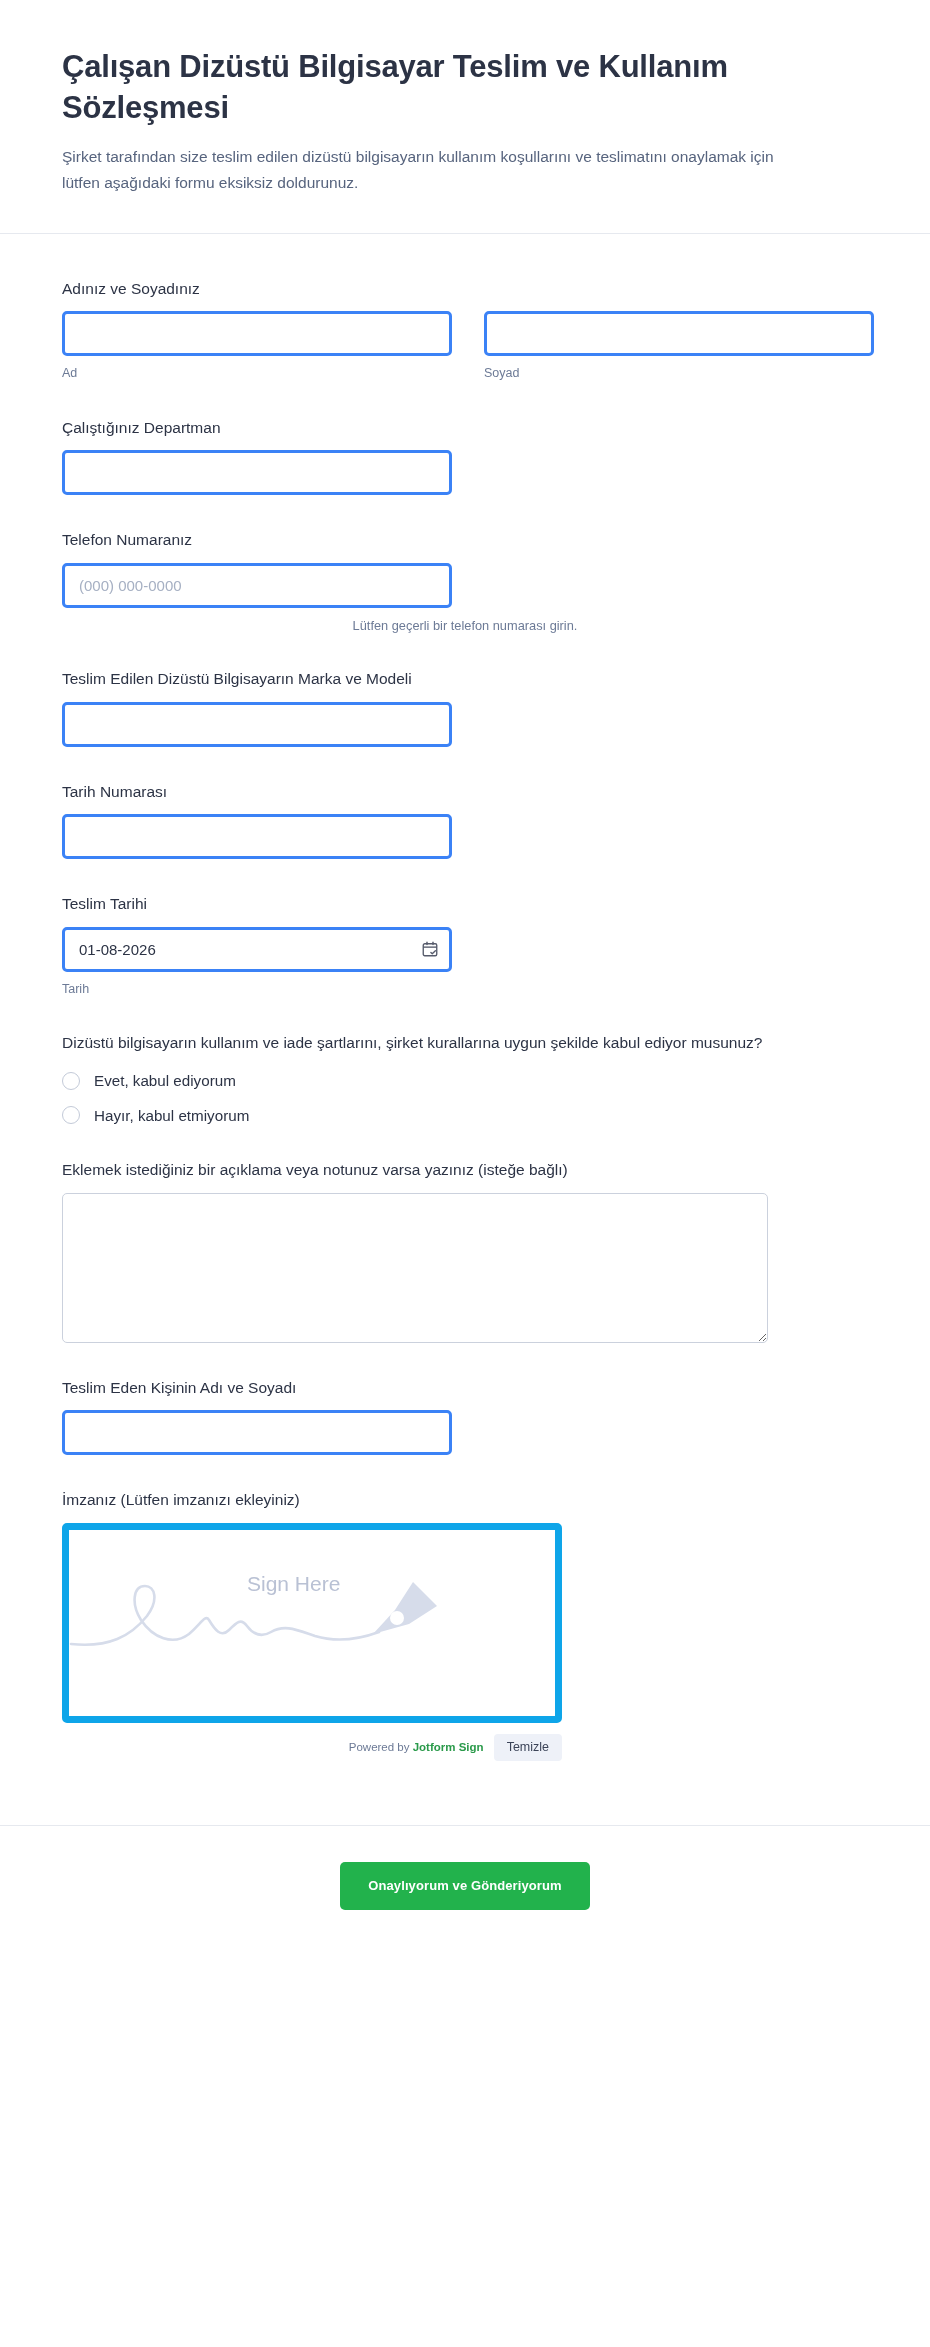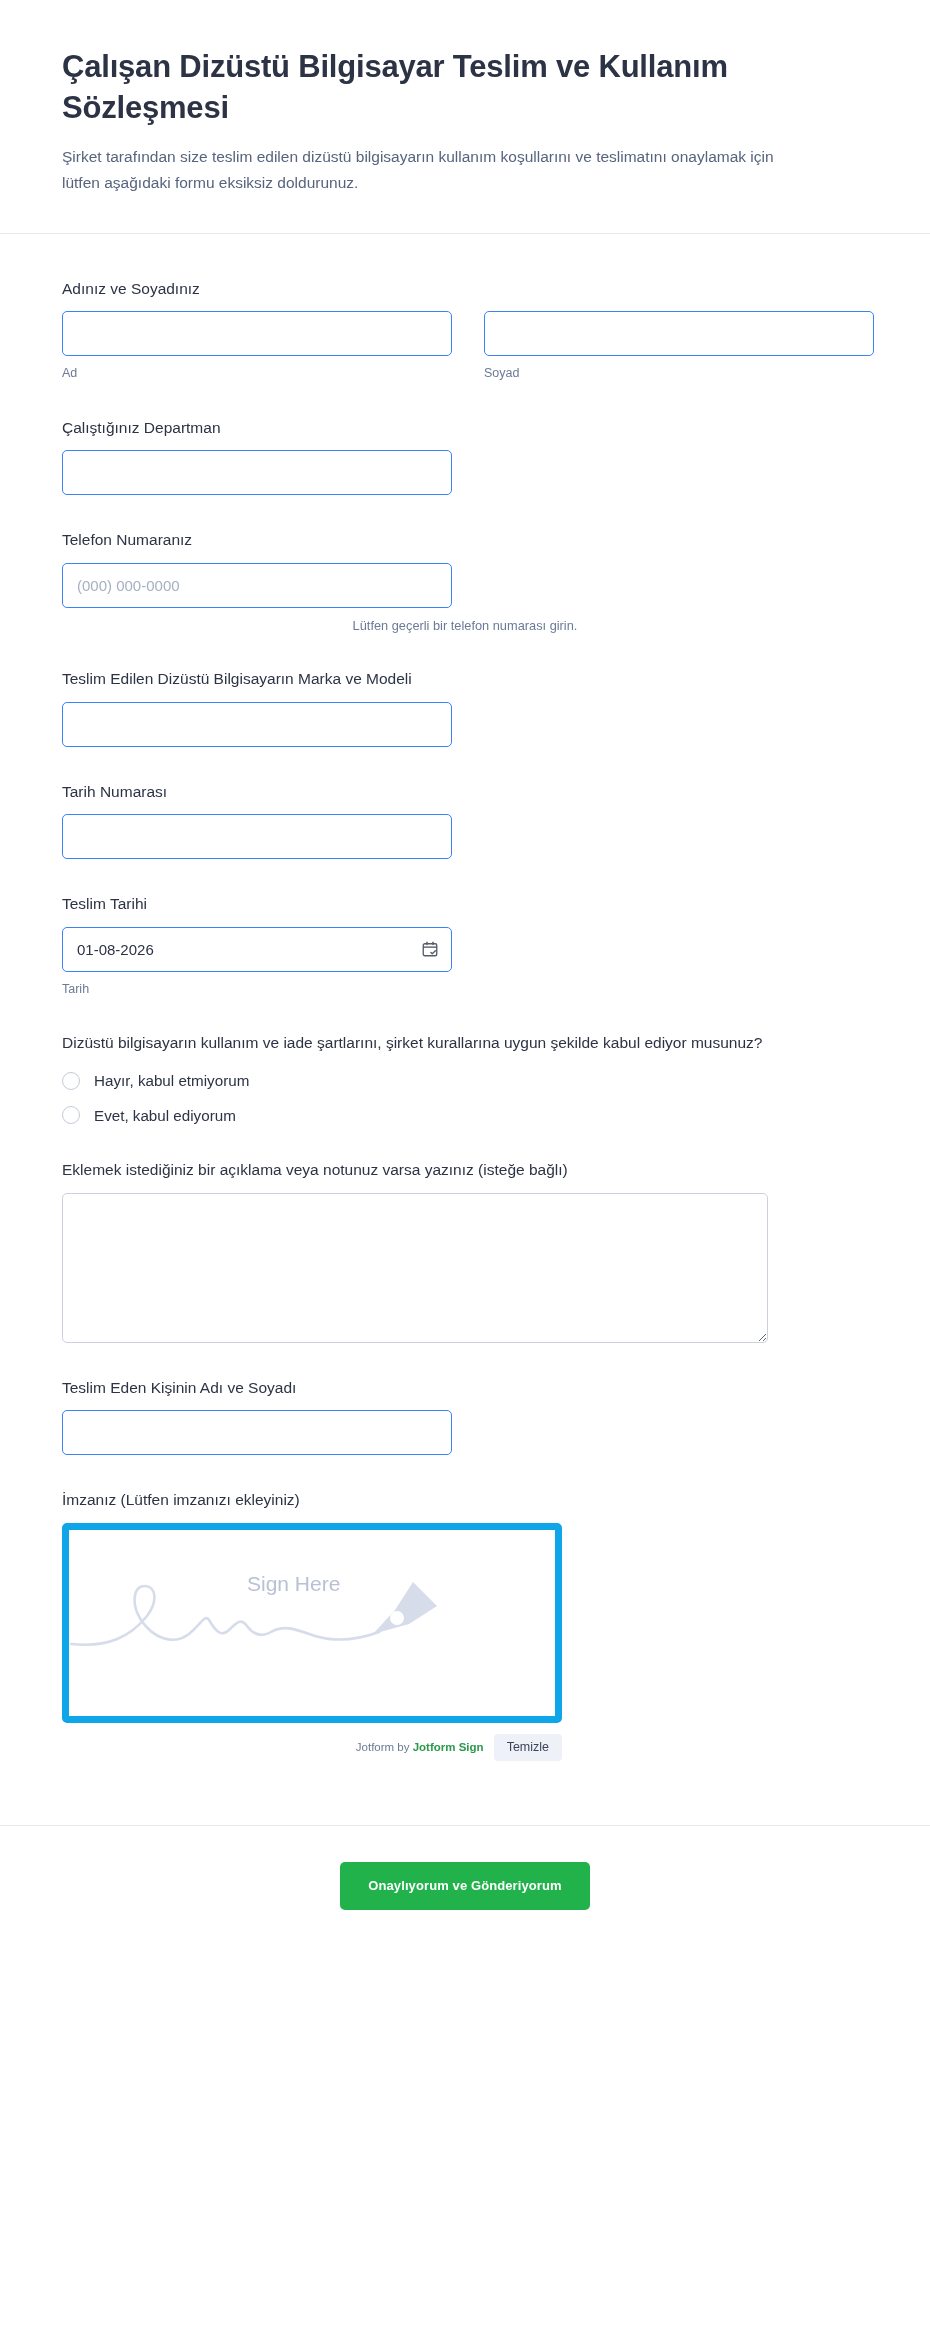--- a/index.html
+++ b/index.html
@@ -75,21 +75,21 @@
   }
 
   .input-col {
     width: 390px;
     flex: 0 0 390px;
   }
 
   .text-input {
     width: 390px;
     height: 45px;
-    border: 1px solid #3b82f6;
+    border: 3px solid #3b82f6;
     border-radius: 5px;
     background: #ffffff;
     font-size: 15px;
     font-family: "Liberation Sans", "DejaVu Sans", sans-serif;
     color: #2c3345;
     padding: 8px 14px;
     outline: none;
     display: block;
   }
   .text-input::placeholder { color: #a6b0c3; }
@@ -311,25 +311,25 @@
         </svg>
       </div>
       <div class="sub-label">Tarih</div>
     </div>
 
     <div class="field-block">
       <div class="field-label">Dizüstü bilgisayarın kullanım ve iade şartlarını, şirket kurallarına uygun şekilde kabul ediyor musunuz?</div>
       <div class="radio-list">
         <label class="radio-item">
           <span class="radio-circle"></span>
-          <span class="radio-label">Hayır, kabul etmiyorum</span>
+          <span class="radio-label">Evet, kabul ediyorum</span>
         </label>
         <label class="radio-item">
           <span class="radio-circle"></span>
-          <span class="radio-label">Evet, kabul ediyorum</span>
+          <span class="radio-label">Hayır, kabul etmiyorum</span>
         </label>
       </div>
     </div>
 
     <div class="field-block">
       <div class="field-label">Eklemek istediğiniz bir açıklama veya notunuz varsa yazınız (isteğe bağlı)</div>
       <textarea class="textarea-input" placeholder="" style=""></textarea>
     </div>
 
     <div class="field-block">
@@ -343,21 +343,21 @@
         <svg class="sig-art" viewBox="0 0 500 110" fill="none">
           <path d="M2 86 C 40 90, 62 78, 78 58 C 90 42, 86 28, 76 28 C 64 28, 62 46, 72 62 C 84 80, 104 88, 120 76 C 132 66, 136 56, 140 62 C 146 72, 152 80, 160 72 C 168 64, 172 60, 178 68 C 184 76, 192 80, 202 74 C 216 66, 228 72, 246 78 C 266 84, 288 82, 310 74" stroke="#d6dcea" stroke-width="2.6" stroke-linecap="round"></path>
           <g transform="translate(300,22)">
             <path d="M4 54 L26 30 L44 2 L68 26 L40 44 Z" fill="#d6dcea"></path>
             <circle cx="28" cy="38" r="7" fill="#ffffff"></circle>
           </g>
         </svg>
         <div class="sig-text">Sign Here</div>
       </div>
       <div class="sig-footer">
-        <div class="powered-by"><span>Jotform by </span><span class="brand">Jotform Sign</span></div>
+        <div class="powered-by"><span>Powered by </span><span class="brand">Jotform Sign</span></div>
         <button class="clear-btn" type="button">Temizle</button>
       </div>
     </div>
 
   </div>
 
   <div class="footer-divider"></div>
 
   <div class="form-footer">
     <button class="submit-btn" type="button">Onaylıyorum ve Gönderiyorum</button>

